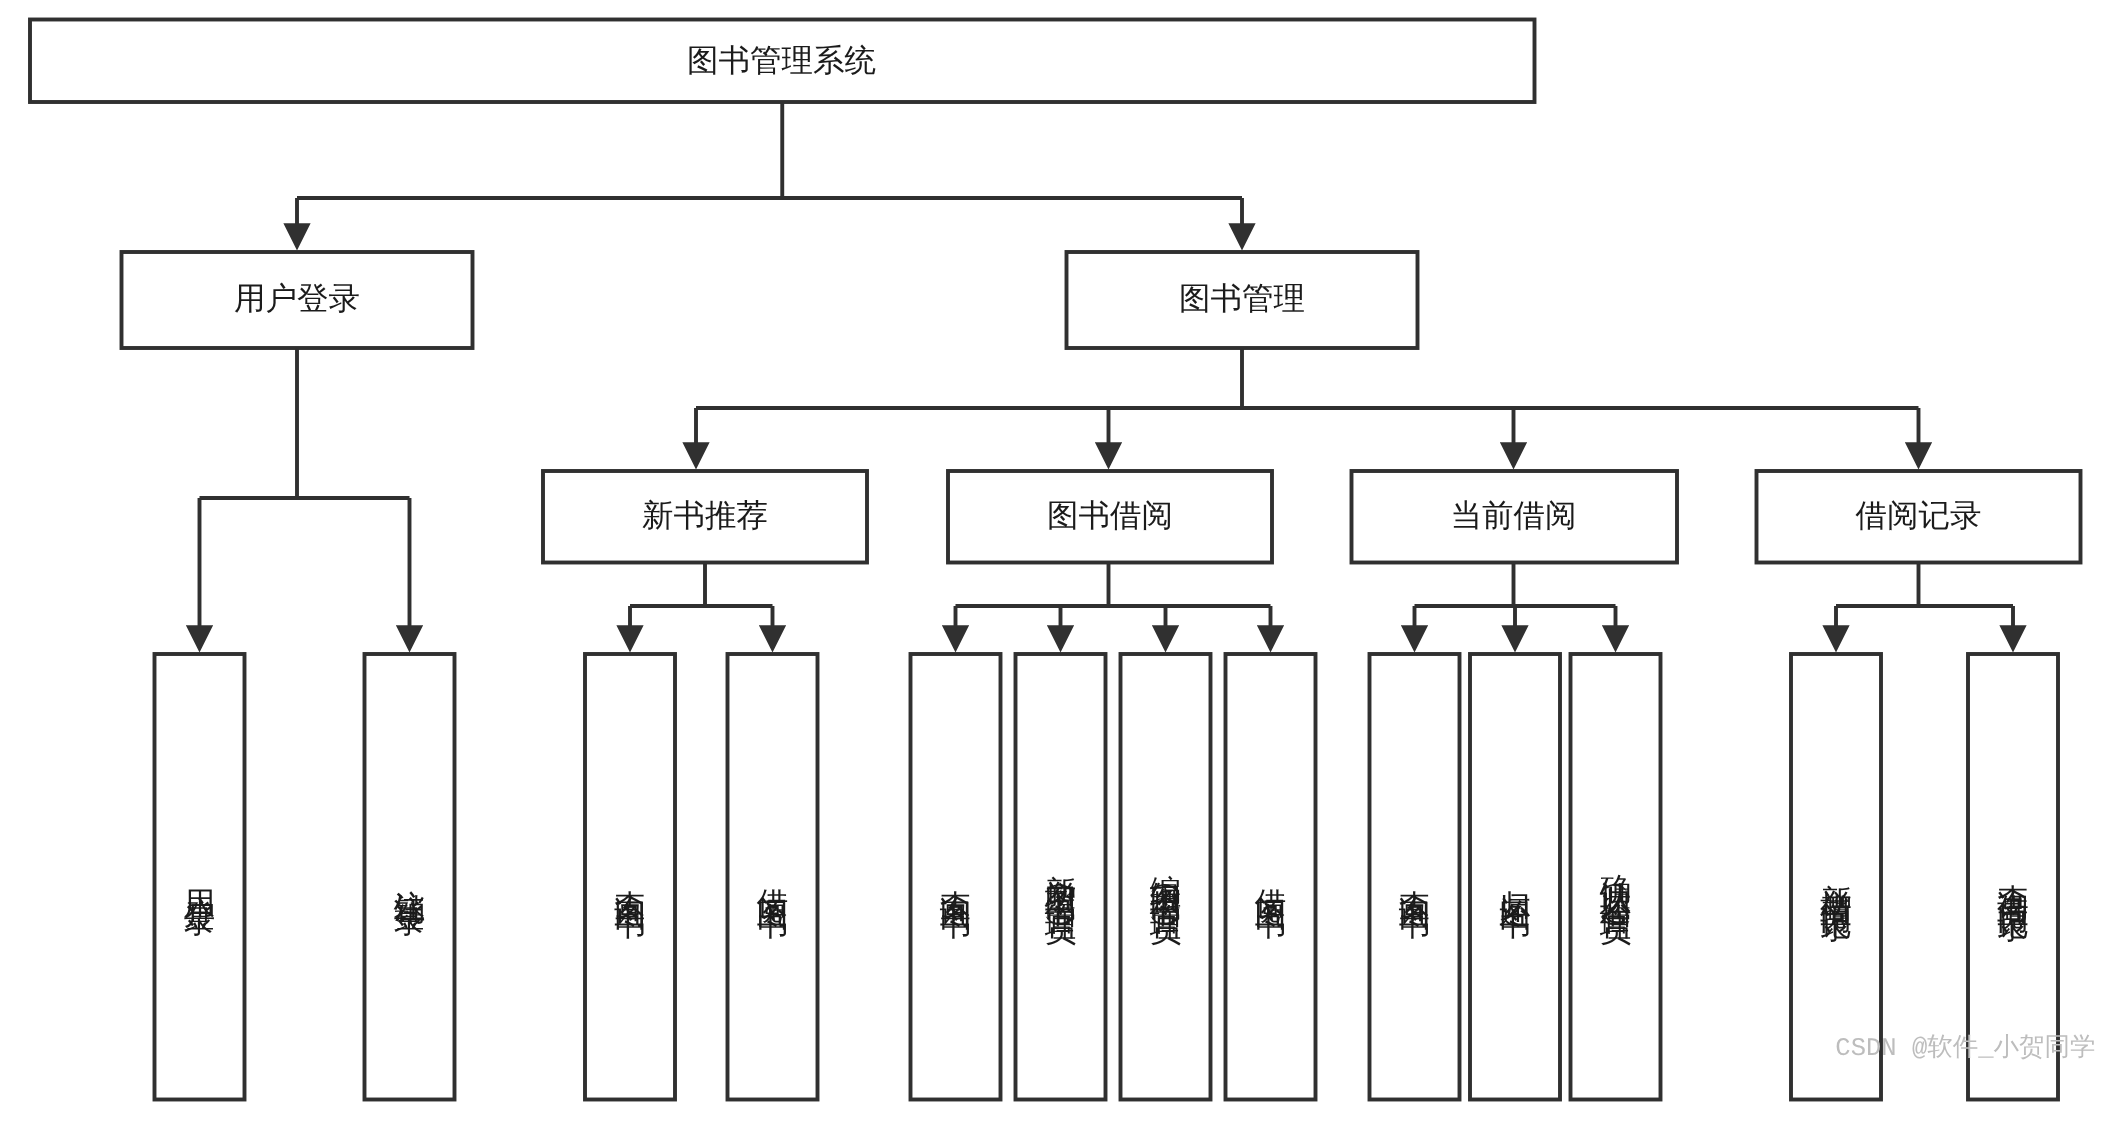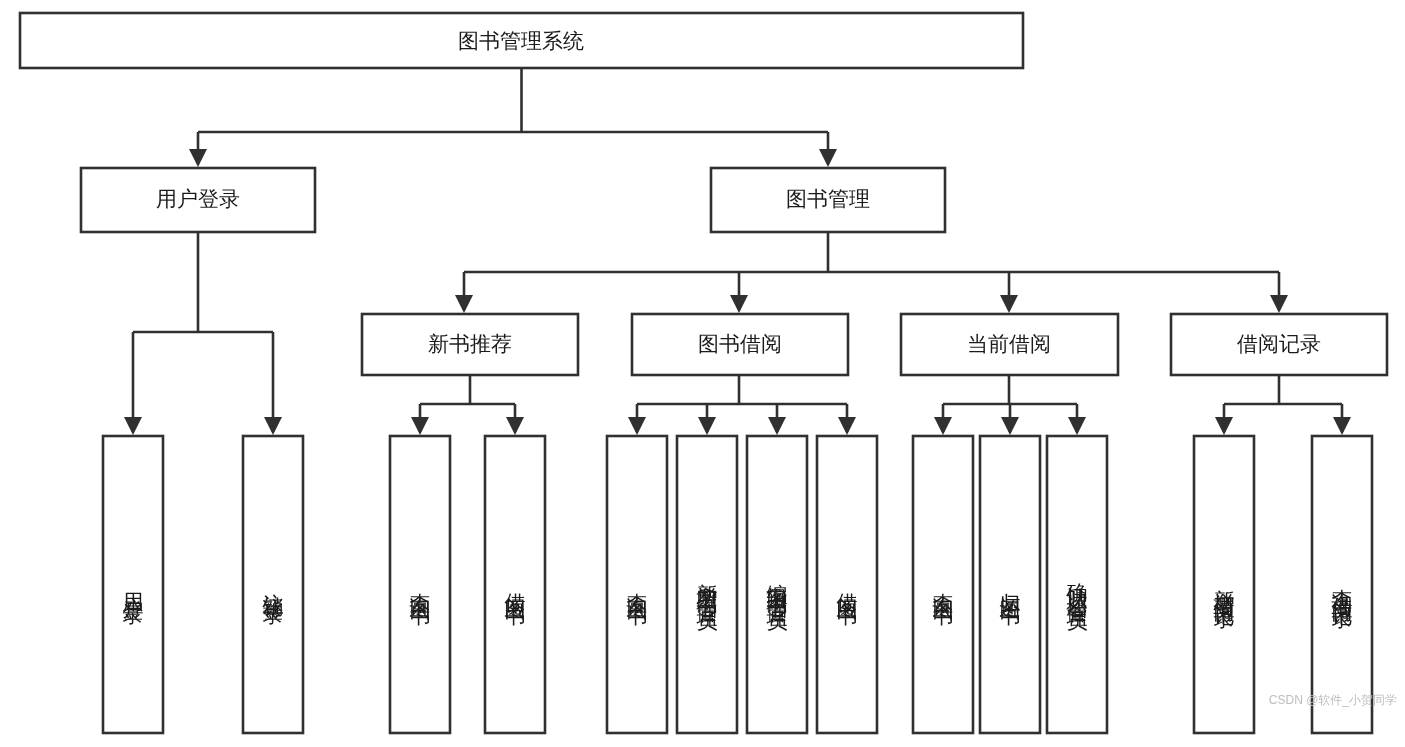--- a/index.html
+++ b/index.html
@@ -21,22 +21,22 @@
     font-family:"DejaVu Sans","Liberation Sans",sans-serif;
     fill:#1b1b1b;font-size:21px;
     writing-mode:vertical-rl;
     text-orientation:upright;
     letter-spacing:4px;
     dominant-baseline:central;
     text-anchor:middle;
   }
   .watermark{
     position:absolute;right:8px;bottom:4px;
-    font-family:Liberation Sans, sans-serif;
-    font-size:12px;color:#bdbdbd;white-space:nowrap;
+    font-family:Liberation Mono, monospace;
+    font-size:17px;color:#bdbdbd;white-space:nowrap;
     user-select:none;pointer-events:none;
   }
 </style>
 </head>
 <body>
 
 <div id="diagram-root">
 
   <svg id="flow" viewBox="0 0 1405 747">
     <defs>

